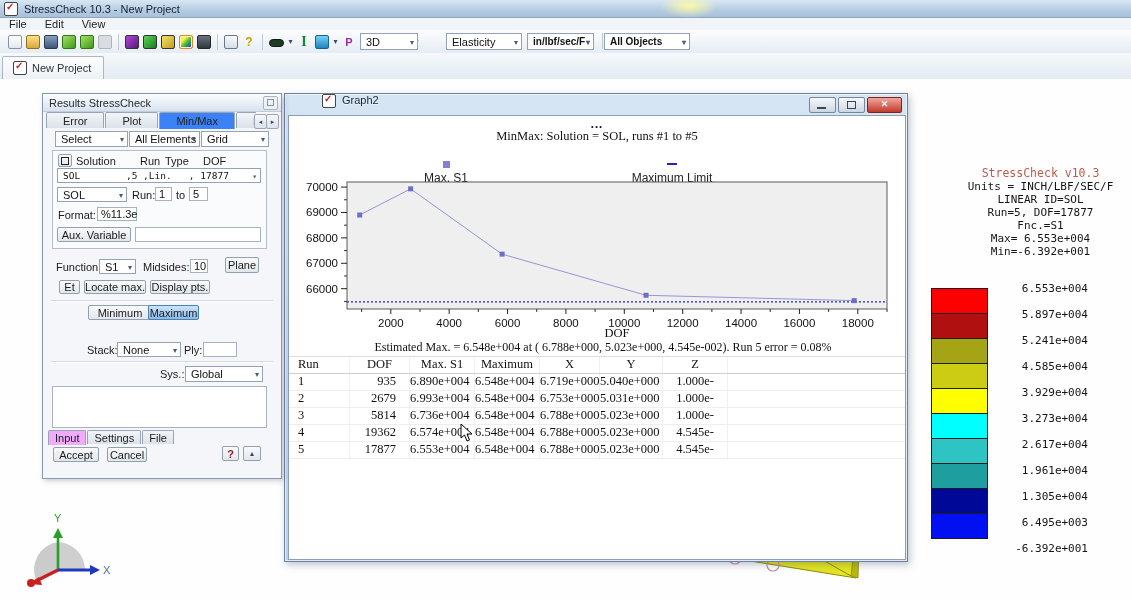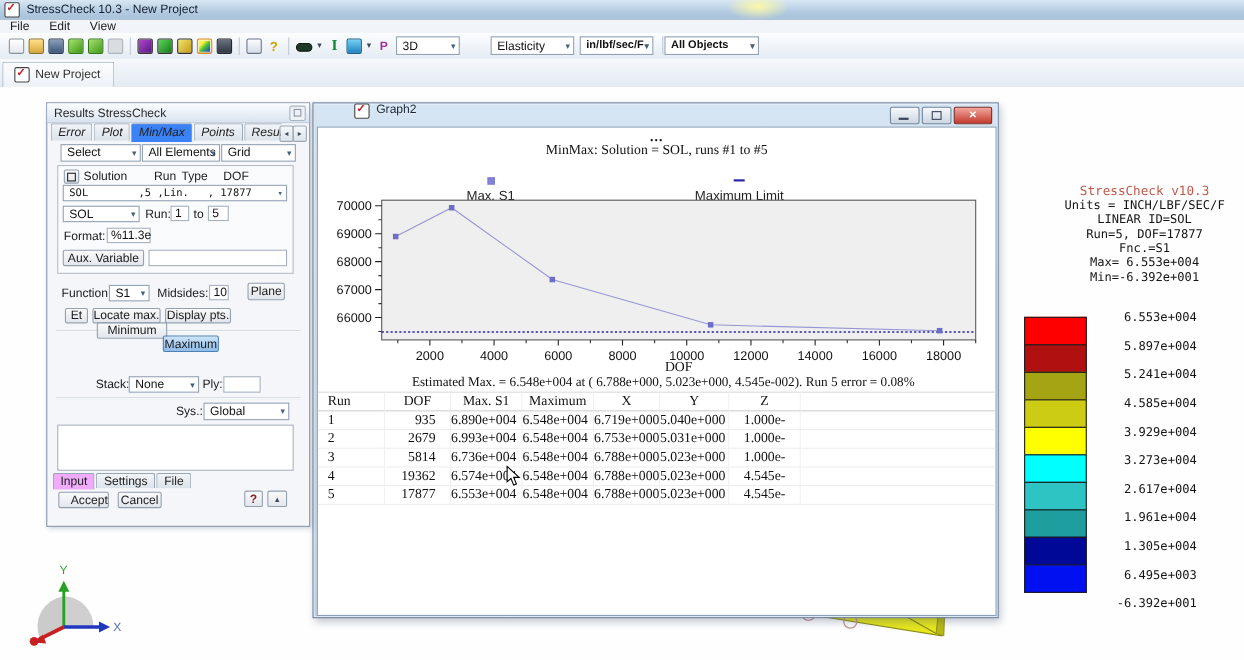--- a/index.html
+++ b/index.html
@@ -55,22 +55,22 @@
   #workspace{position:absolute;left:0;top:79px;width:1131px;height:521px;background:#fefefe;}
   
   #dialog{position:absolute;left:42px;top:93px;width:240px;height:386px;background:#f4f6f9;
     border:1px solid #8798ad;box-shadow:2px 2px 5px rgba(60,80,110,.28);z-index:6;box-sizing:border-box;}
   #dlg-title{position:absolute;left:0;top:0;width:100%;height:17px;
     background:linear-gradient(#fbfdfe,#d8e3f0);border-bottom:1px solid #c2cdda;display:flex;align-items:center;}
   #dlg-title span{margin-left:6px;font-size:11px;color:#2a2a2a;}
   #dlg-pin{position:absolute;right:3px;top:2px;width:13px;height:12px;background:#eef2f7;border:1px solid #a8b4c2;border-radius:2px;}
   #dlg-pin::before{content:"";position:absolute;left:3px;top:2px;width:5px;height:5px;border:1px solid #8a96a4;}
   #dlg-tabs{position:absolute;left:3px;top:18px;width:210px;height:17px;display:flex;overflow:hidden;}
-  .dtab{height:15px;padding:0 6px;margin-right:1px;display:flex;align-items:center;font-size:11px;color:#222;
-    background:linear-gradient(#f2f5f8,#dbe2ea);border:1px solid #98a5b4;border-bottom:none;border-radius:2px 2px 0 0;white-space:nowrap;font-style:italic;}
+  .dtab{height:15px;padding:0 16px;margin-right:1px;display:flex;align-items:center;font-size:11px;color:#222;
+    background:linear-gradient(#f2f5f8,#dbe2ea);border:1px solid #98a5b4;border-bottom:none;border-radius:2px 2px 0 0;white-space:nowrap;}
   .dtab.sel{background:#3b82f6;height:16px;}
   .tab-arrow{position:absolute;top:20px;width:11px;height:13px;background:linear-gradient(#f6f8fa,#dde3ea);
     border:1px solid #9aa6b4;border-radius:2px;font-size:7px;display:flex;align-items:center;justify-content:center;color:#3c4c5e;}
   .lbl{position:absolute;font-size:11px;color:#1a1a1a;white-space:nowrap;}
   .tinput{position:absolute;background:#fff;border:1px solid #a6b2c0;box-sizing:border-box;font-size:11px;
     display:flex;align-items:center;padding-left:3px;color:#111;}
   .btn{position:absolute;box-sizing:border-box;background:linear-gradient(#f9fafb,#e2e6ec);border:1px solid #93a0ae;
     border-radius:2px;font-size:11px;color:#1a1a1a;display:flex;align-items:center;justify-content:center;white-space:nowrap;}
   .btn.active{background:linear-gradient(#cde4fa,#8bbae8);border-color:#4a80b2;}
   .groupbox{position:absolute;border:1px solid #b5bdc7;background:#fafbfd;box-sizing:border-box;}
@@ -323,21 +323,21 @@
     <div class="btn" style="left:16px;top:186px;width:21px;height:14px;" data-name="et-button">
         <span data-name="et-label">Et</span>
       </div>
     <div class="btn" style="left:41px;top:186px;width:62px;height:14px;" data-name="locate-max-button">
         <span data-name="locate-max-label">Locate max.</span>
       </div>
     <div class="btn" style="left:107px;top:186px;width:60px;height:14px;" data-name="display-pts-button">
         <span data-name="display-pts-label">Display pts.</span>
       </div>
     <div class="hline" style="left:8px;top:206px;width:222px;" data-name="separator"></div>
-    <div class="btn" style="left:45px;top:199px;width:64px;height:15px;text-align:right;" data-name="minimum-button">
+    <div class="btn" style="left:45px;top:211px;width:64px;height:15px;text-align:right;" data-name="minimum-button">
         <span data-name="minimum-label">Minimum</span>
       </div>
     <div class="btn active" style="left:105px;top:211px;width:51px;height:15px;" data-name="maximum-button">
         <span data-name="maximum-label">Maximum</span>
       </div>
     <div class="lbl" style="left:44px;top:250px;" data-name="stack-label">Stack:</div>
     <div class="combo" style="left:74px;top:248px;width:64px;height:15px;" data-name="stack-combo">
         <span data-name="stack-value">None</span>
       </div>
     <div class="lbl" style="left:141px;top:250px;" data-name="ply-label">Ply:</div>
@@ -348,21 +348,21 @@
     <div class="lbl" style="left:117px;top:274px;" data-name="sys-label">Sys.:</div>
     <div class="combo" style="left:142px;top:272px;width:78px;height:16px;" data-name="sys-combo">
         <span data-name="sys-value">Global</span>
       </div>
     <div style="position:absolute;left:9px;top:292px;width:215px;height:42px;background:#fff;border:1px solid #a9b3bf;box-sizing:border-box;" data-name="results-listbox"></div>
     <div id="dlg-bottom-tabs" style="position:absolute;left:5px;top:336px;display:flex;" data-name="dialog-bottom-tabs">
         <div class="dtab-b sel" data-name="dialog-bottom-tab-input">Input</div>
         <div class="dtab-b" data-name="dialog-bottom-tab-settings">Settings</div>
         <div class="dtab-b" data-name="dialog-bottom-tab-file">File</div>
       </div>
-    <div class="btn" style="left:10px;top:353px;width:46px;height:15px;justify-content:flex-end;" data-name="accept-button">
+    <div class="btn" style="left:10px;top:353px;width:46px;height:15px;" data-name="accept-button">
         <span data-name="accept-label">Accept</span>
       </div>
     <div class="btn" style="left:64px;top:353px;width:40px;height:15px;" data-name="cancel-button">
         <span data-name="cancel-label">Cancel</span>
       </div>
     <div class="btn" style="left:179px;top:352px;width:17px;height:15px;color:#8a2020;font-weight:bold;" data-name="help-button">
         <span data-name="help-button-icon">?</span>
       </div>
     <div class="btn" style="left:200px;top:352px;width:18px;height:15px;font-size:8px;color:#3a4a5c;" data-name="collapse-button">
         <span data-name="collapse-button-icon">▴</span>

